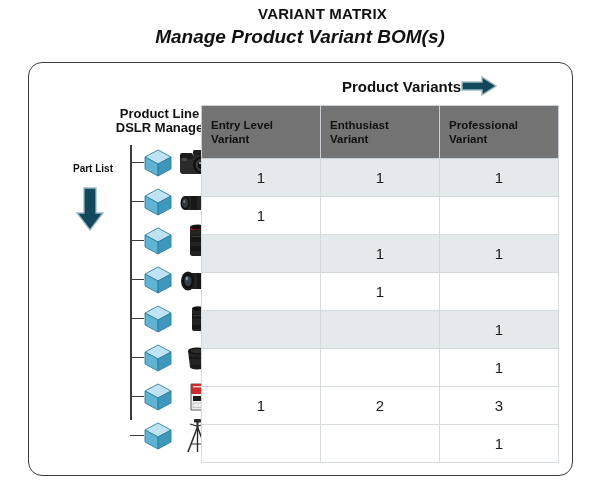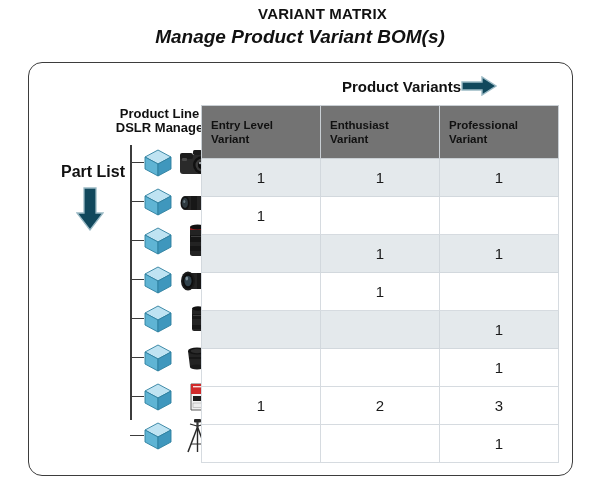--- a/index.html
+++ b/index.html
@@ -84,21 +84,21 @@
     font-size: 13px;
     font-weight: bold;
     line-height: 14px;
   }
   .part-list-label {
     position: absolute;
     left: 8px;
     top: 100px;
     width: 112px;
     text-align: center;
-    font-size: 16px;
+    font-size: 10px;
     font-weight: bold;
   }
   .arrow-down {
     position: absolute;
     left: 47px;
     top: 124px;
     width: 28px;
     height: 44px;
   }
 

